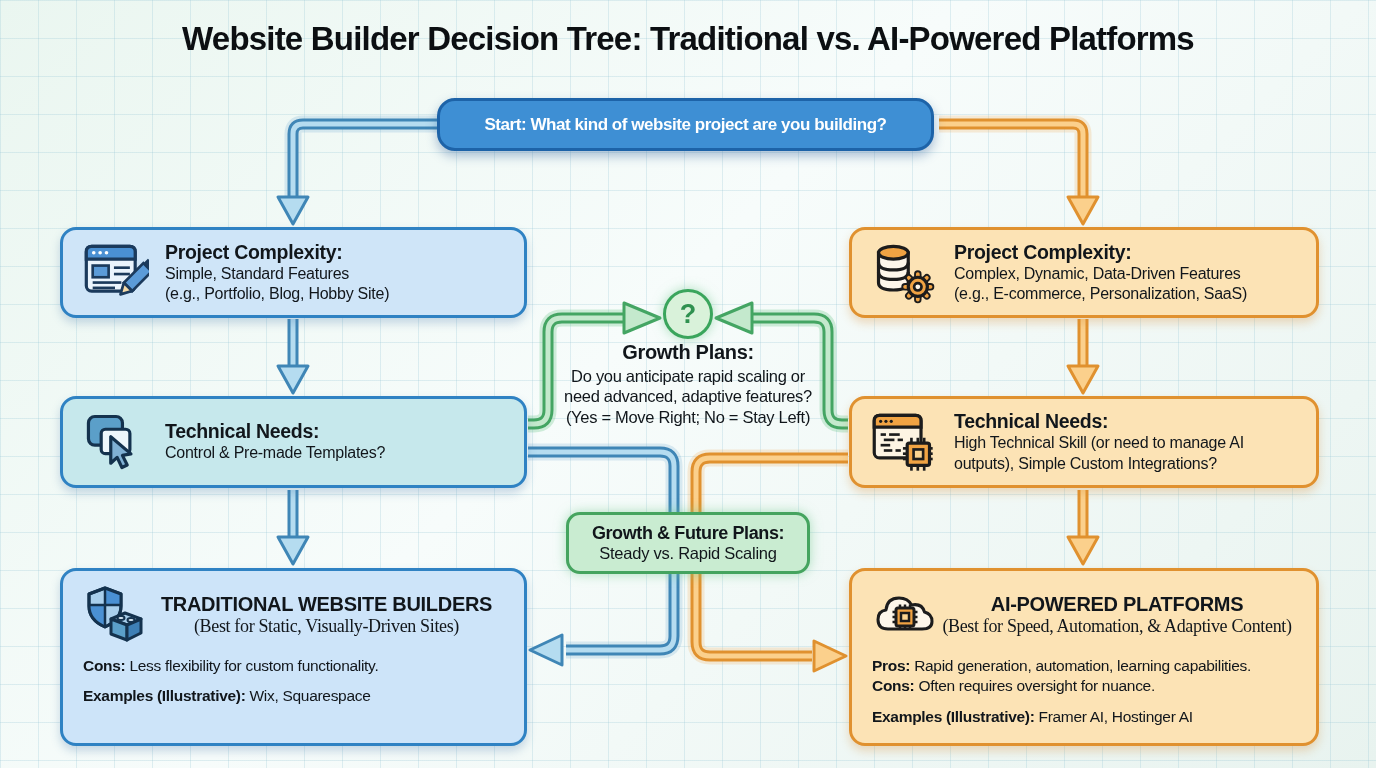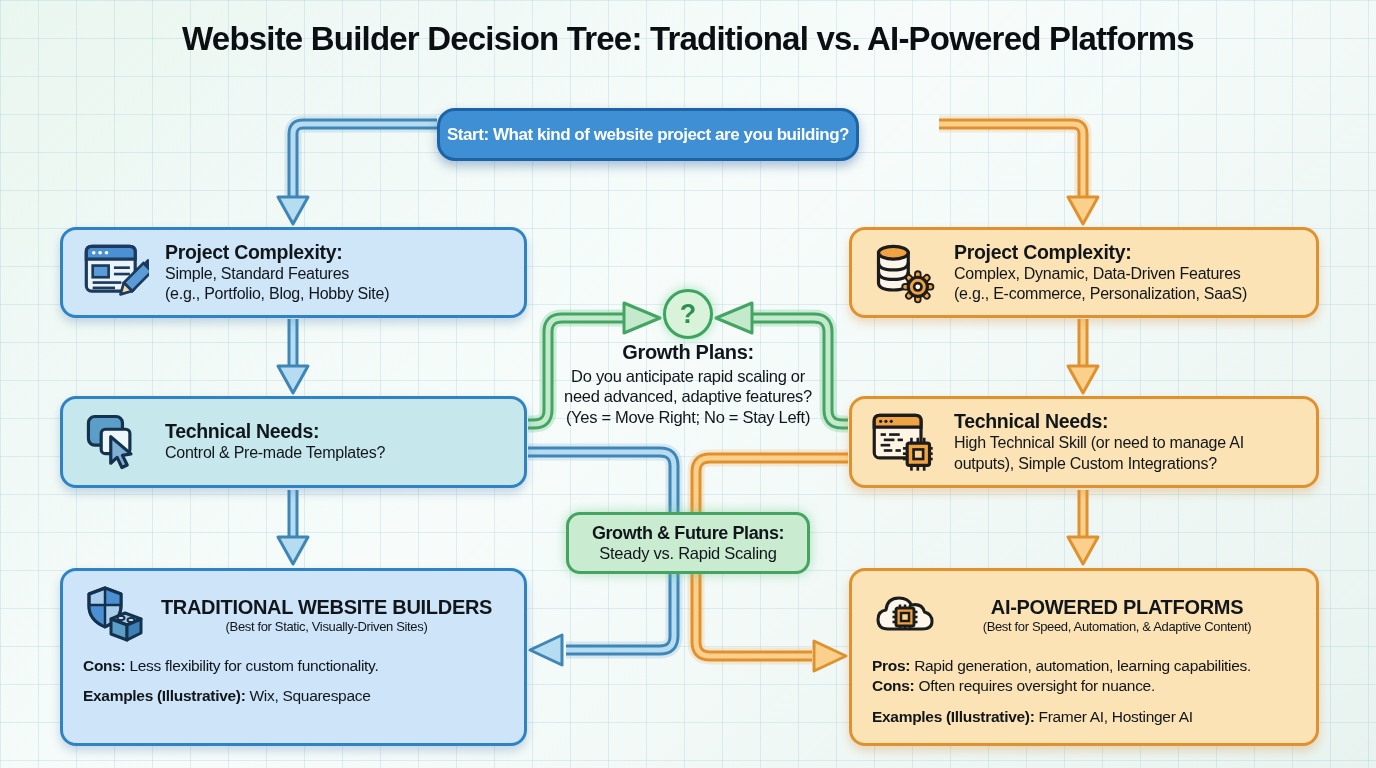--- a/index.html
+++ b/index.html
@@ -32,21 +32,21 @@
     box-shadow:0 0 12px rgba(110,200,140,.55);display:flex;flex-direction:column;
     align-items:center;justify-content:center;text-align:center;}
   .mid-box{display:flex;align-items:center;gap:16px;padding:8px 14px 8px 18px;}
   .icon{flex:0 0 auto;}
   .mid-text .h{font-size:19.5px;font-weight:bold;letter-spacing:-0.3px;}
   .mid-text .l{font-size:16px;line-height:1.28;letter-spacing:-0.25px;}
   .result-box{padding:12px 20px 10px 20px;}
   .result-top{display:flex;align-items:center;gap:0;}
   .result-titles{flex:1;text-align:center;}
   .r-h{font-size:20px;font-weight:bold;letter-spacing:-0.3px;}
-  .r-s{font-size:13px;letter-spacing:-0.35px;}
+  .r-s{font-size:18px;letter-spacing:-0.35px;font-family:Liberation Serif, serif;}
   .pc{font-size:15.5px;line-height:1.32;letter-spacing:-0.3px;margin-top:9px;}
   .ex{font-size:15.5px;letter-spacing:-0.3px;margin-top:11px;}
   .qcircle{position:absolute;left:663px;top:289px;width:50px;height:50px;border-radius:50%;
     background:#d9f2da;border:3px solid #3aa55c;box-sizing:border-box;z-index:2;
     display:flex;align-items:center;justify-content:center;font-size:27px;font-weight:bold;color:#2f9150;
     box-shadow:0 0 12px rgba(110,200,140,.55);}
   .growth-text{position:absolute;left:520px;top:341px;width:336px;text-align:center;z-index:2;}
   .gt-h{font-size:20px;font-weight:bold;letter-spacing:-0.3px;margin-bottom:2px;}
   .gt-l{font-size:16.5px;line-height:1.23;letter-spacing:-0.3px;}
   .gb-h{font-size:18px;font-weight:bold;letter-spacing:-0.4px;}
@@ -118,21 +118,21 @@
     </g>
 
     <g>
       <path class="hl ho" d="M 848 458 H 710 Q 696 458 696 472 V 642 Q 696 656 710 656 H 812"></path>
       <path class="cp oo" d="M 848 458 H 710 Q 696 458 696 472 V 642 Q 696 656 710 656 H 812"></path>
       <path class="cp io" d="M 848 458 H 710 Q 696 458 696 472 V 642 Q 696 656 710 656 H 812"></path>
       <polygon class="head ao" points="814,641 814,671 846,656"></polygon>
     </g>
   </svg>
 
-  <div class="node start-node" style="left:437px;top:108px;width:422px;height:53px;">
+  <div class="node start-node" style="left:437px;top:98px;width:497px;height:53px;">
     <span>Start: What kind of website project are you building?</span>
   </div>
 
   <div class="node blue1 mid-box" style="left:60px;top:227px;width:467px;height:91px;">
     <svg class="icon" width="68" height="68" viewBox="0 0 64 64">
       <rect x="5" y="7" width="46" height="42" rx="5" fill="#eaf4fd" stroke="#1b3a5c" stroke-width="3"></rect>
       <path d="M5 12 q0 -5 5 -5 h36 q5 0 5 5 v7 H5 Z" fill="#4a90d3" stroke="#1b3a5c" stroke-width="3"></path>
       <circle cx="12" cy="13" r="1.7" fill="#fff"></circle>
         <circle cx="18" cy="13" r="1.7" fill="#fff"></circle>
         <circle cx="24" cy="13" r="1.7" fill="#fff"></circle>

